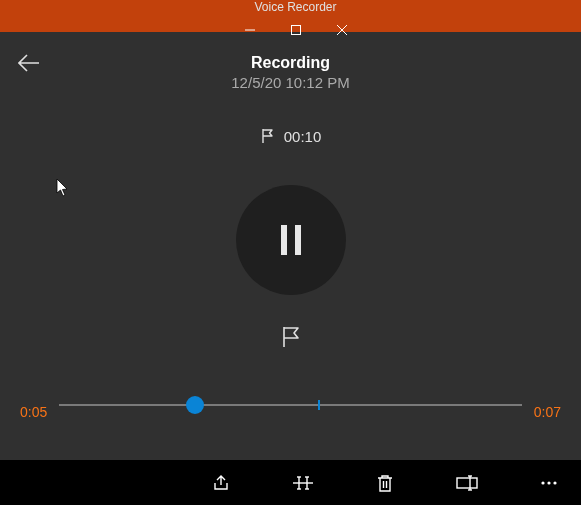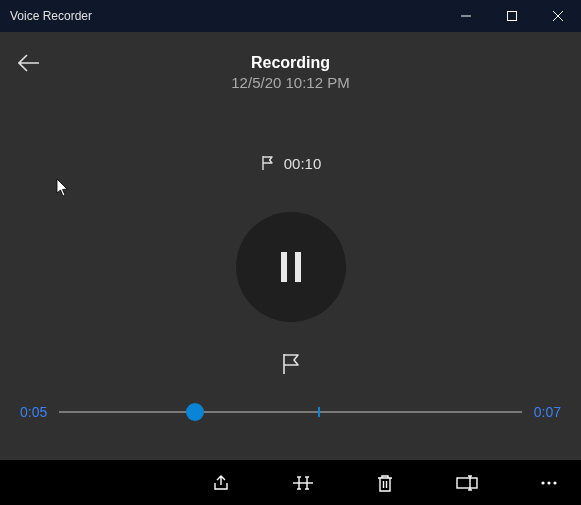--- a/index.html
+++ b/index.html
@@ -1,31 +1,31 @@
 <!DOCTYPE html>
 <html><head>
 <meta charset="utf-8">
 <style>
 * { box-sizing: border-box; margin: 0; padding: 0; }
 html, body { width: 581px; height: 505px; overflow: hidden; font-family: "Segoe UI", sans-serif; background: #000; }
 .window { width: 581px; height: 460px; background: #303030; color: #fff; display: flex; flex-direction: column; position: relative; }
-.titlebar { height: 32px; display: flex; align-items: center; padding-left: 10px; color: #e0e0e0; font-size: 12px; background: #0f172a; }
+.titlebar { height: 32px; display: flex; align-items: center; padding-left: 10px; color: #e0e0e0; font-size: 12px; background: #c2410c; flex-direction: column; }
 .title-text { flex: 1; }
 .win-controls { display: flex; height: 32px; }
 .win-btn { width: 46px; height: 32px; display: flex; align-items: center; justify-content: center; color: #fff; font-size: 12px; cursor: pointer; }
 .content { flex: 1; display: flex; flex-direction: column; align-items: center; position: relative; }
 .back-btn { position: absolute; left: 18px; top: 22px; cursor: pointer; color: #e0e0e0; }
 .status-title { margin-top: 22px; font-size: 16px; font-weight: 600; color: #fff; }
 .status-time { font-size: 15px; color: #aaa; margin-top: 2px; }
-.marker-row { margin-top: 64px; display: flex; align-items: flex-start; gap: 8px; color: #e0e0e0; font-size: 15px; }
+.marker-row { margin-top: 37px; display: flex; align-items: flex-start; gap: 8px; color: #e0e0e0; font-size: 15px; }
 .pause-btn { margin-top: 40px; width: 110px; height: 110px; border-radius: 55px; background: #1f1f1f; display: flex; align-items: center; justify-content: center; cursor: pointer; }
 .pause-bars { display: flex; gap: 8px; }
 .pbar { width: 6px; height: 30px; background: #e8e8e8; }
 .flag-btn { margin-top: 30px; cursor: pointer; color: #e0e0e0; }
-.timeline { position: absolute; bottom: 40px; left: 20px; right: 20px; display: flex; align-items: center; gap: 12px; font-size: 14px; color: #3b82f6; }
+.timeline { position: absolute; bottom: 40px; left: 20px; right: 20px; display: flex; gap: 12px; font-size: 14px; color: #f97316; }
 .track { flex: 1; height: 2px; background: #7a7a7a; position: relative; }
 .playhead { position: absolute; top: -8px; width: 18px; height: 18px; border-radius: 9px; background: #0a84d6; transform: translateX(-50%); cursor: pointer; }
 .tick { position: absolute; top: -4px; width: 2px; height: 10px; background: #0a84d6; }
 .cursor { position: absolute; left: 56px; top: 146px; pointer-events: none; }
 .toolbar { height: 45px; background: #000; display: flex; align-items: center; justify-content: flex-end; padding-right: 20px; gap: 58px; color: #fff; }
 .tool-btn { cursor: pointer; display: flex; align-items: center; justify-content: center; width: 24px; height: 24px; }
 svg { display: block; }
 </style>
 </head>
 <body>

